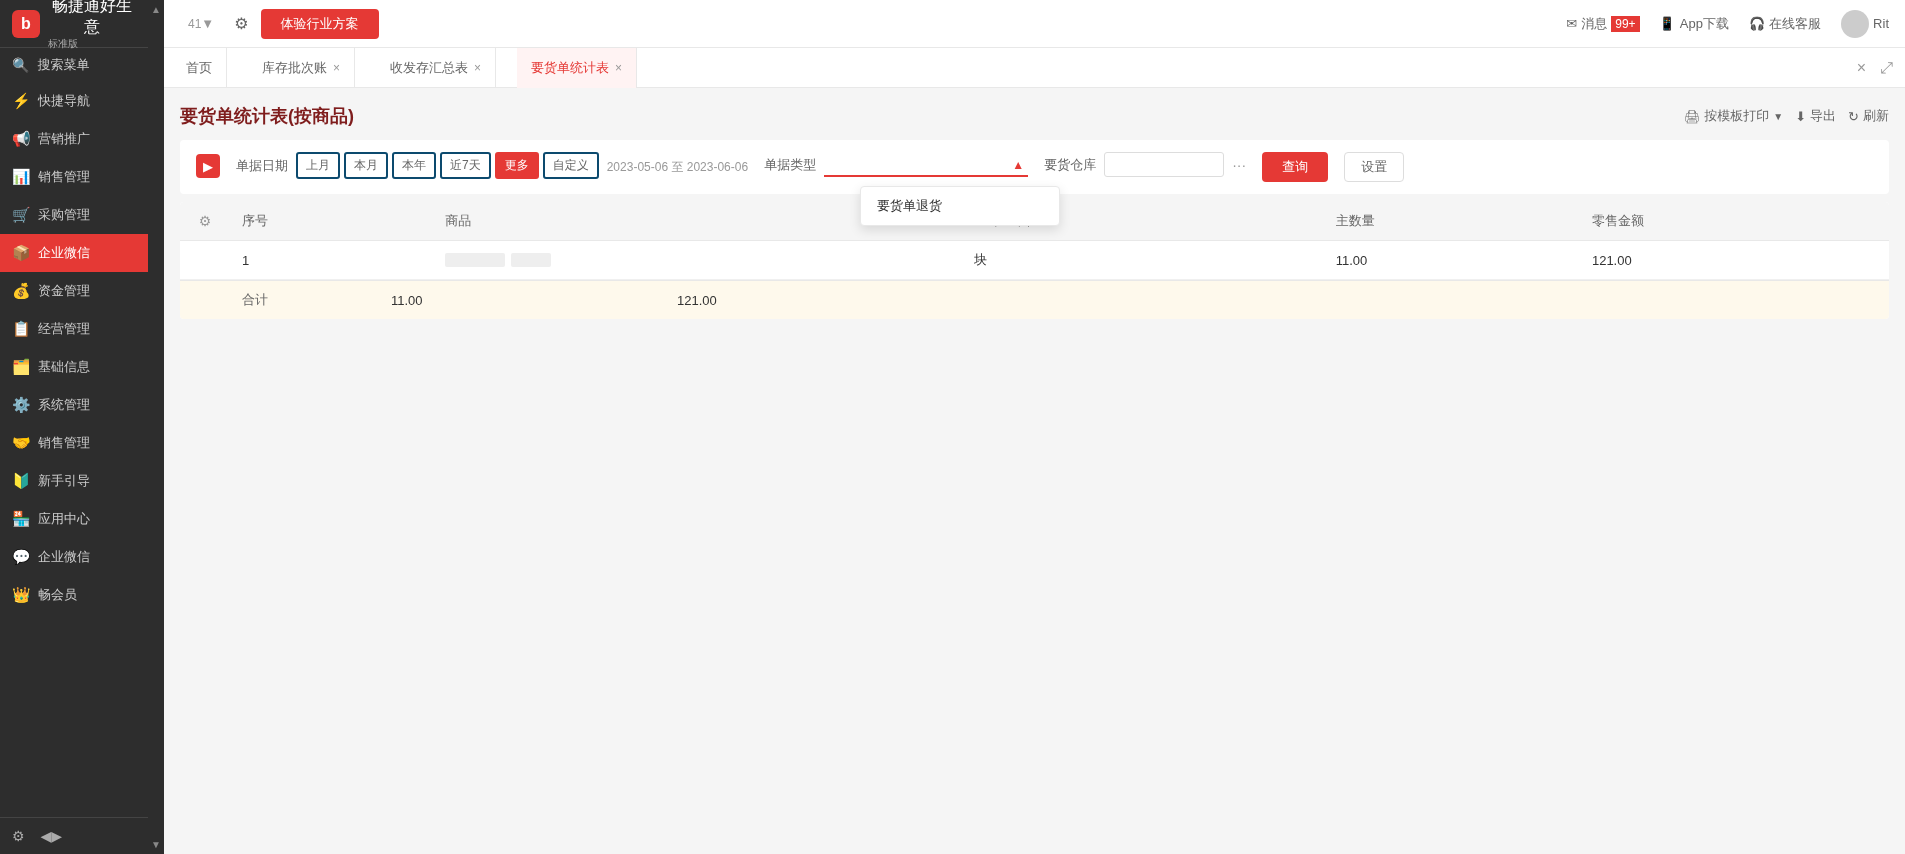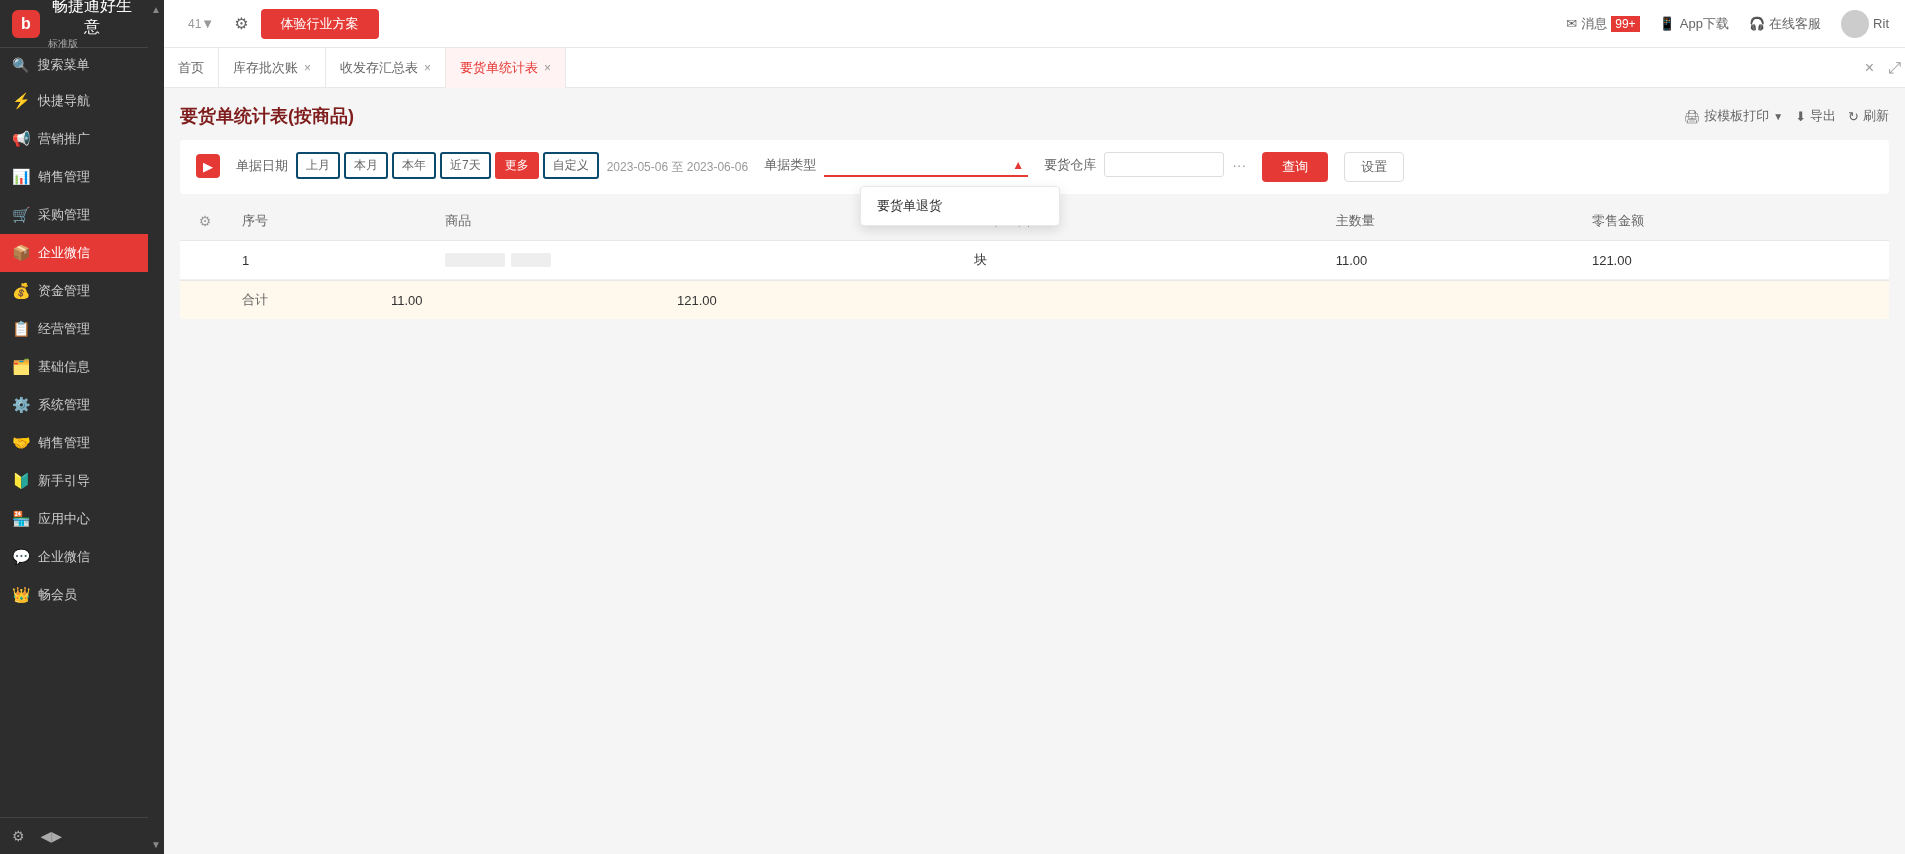--- a/index.html
+++ b/index.html
@@ -149,23 +149,24 @@
       background: #ccc;
       border-radius: 50%;
     }
 
     
     .tab-bar {
       height: 40px;
       background: #fff;
       display: flex;
       align-items: center;
-      padding: 0 0;
+      padding: 0 8px;
       border-bottom: 1px solid #e8e8e8;
       flex-shrink: 0;
+      gap: 21px;
     }
     .tab {
       display: flex;
       align-items: center;
       padding: 0 14px;
       height: 40px;
       cursor: pointer;
       font-size: 13px;
       color: #666;
       border-right: 1px solid #e8e8e8;

